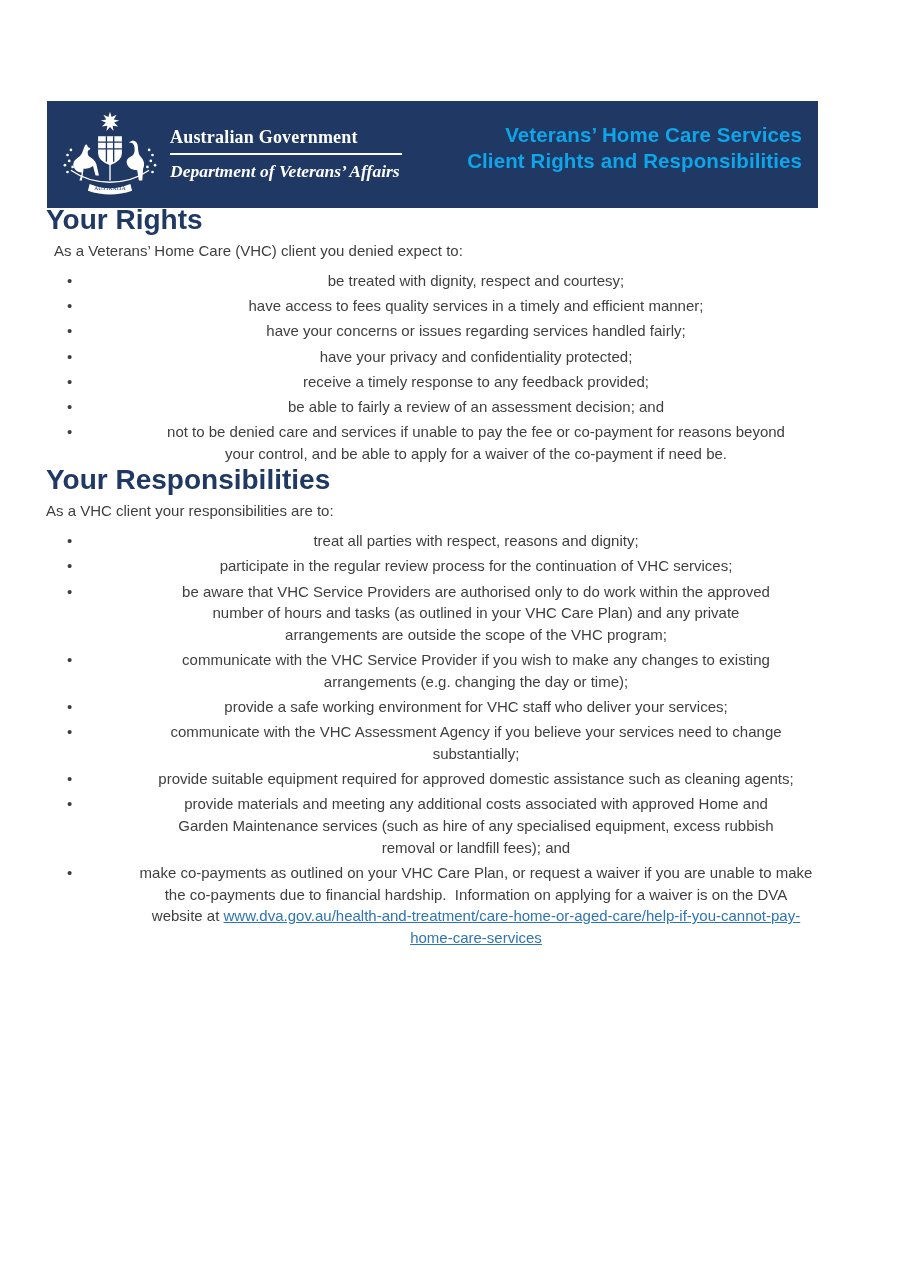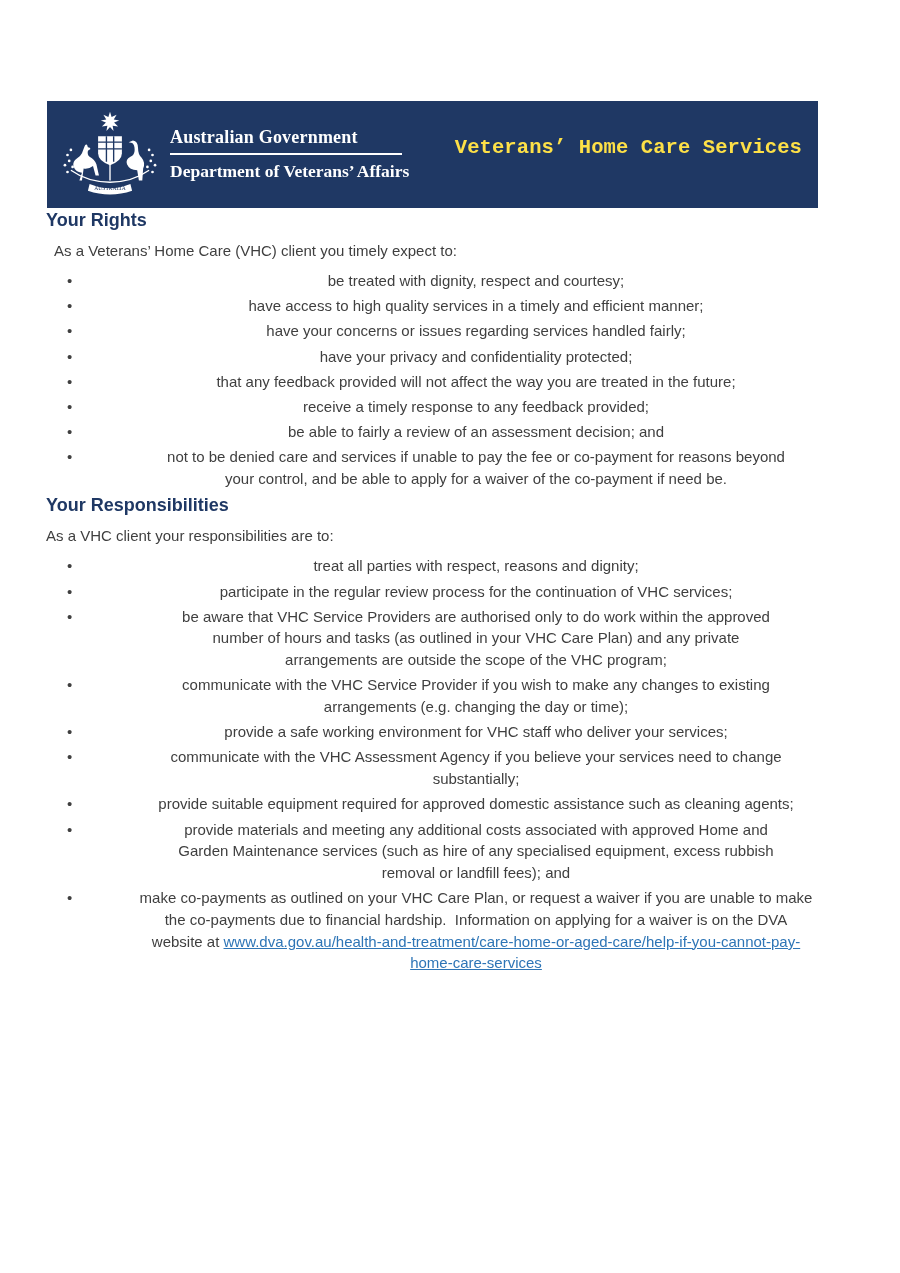--- a/index.html
+++ b/index.html
@@ -26,40 +26,39 @@
   .crest-block { display: flex; align-items: center; gap: 9px; }
   .crest-svg { width: 102px; height: 90px; display: block; }
   .crest-text {
     color: #ffffff;
     font-family: "Liberation Serif", "DejaVu Serif", serif;
     font-weight: bold;
     width: 232px;
   }
   .gov-line1 { font-size: 18px; letter-spacing: 0.2px; white-space: nowrap; }
   .crest-rule { height: 2px; background: #ffffff; margin: 5px 0 6px 0; }
-  .gov-line2 { font-size: 17.5px; white-space: nowrap; }
+  .gov-line2 { font-size: 17.5px; white-space: nowrap; font-style: italic; }
   .banner-title {
     text-align: right;
-    color: #fde047;
+    color: #0ea5e9;
     font-weight: bold;
     font-size: 20.5px;
     line-height: 26px;
     letter-spacing: 0.1px;
     margin-top: -14px;
-    font-family: Liberation Mono, monospace;
   }
 
   
   .content {
     position: absolute;
     left: 46px; top: 208px;
     width: 812px;
   }
   h2.section-heading {
-    font-size: 18px;
+    font-size: 28px;
     font-weight: bold;
     color: #1f3864;
     margin: 0;
     line-height: 24px;
   }
   .heading-rights { margin-top: 50px; }
   .heading-resp   { margin-top: 20px; }
   .intro {
     font-size: 15px;
     line-height: 21px;
@@ -133,34 +132,34 @@
       <path fill="none" stroke="#ffffff" stroke-width="1.6" d="M60,60 v22"></path>
     </svg>
     <div class="crest-text">
       <div class="gov-line1">Australian Government</div>
       <div class="crest-rule"></div>
       <div class="gov-line2">Department of Veterans’ Affairs</div>
     </div>
   </div>
   <div class="banner-title">
     <div>Veterans’ Home Care Services</div>
+    <div>Client Rights and Responsibilities</div>
   </div>
 </header>
 
 <main class="content">
 
   <section>
     <h2 class="section-heading heading-rights">Your Rights</h2>
-    <p class="intro intro-indent">As a Veterans’ Home Care (VHC) client you timely expect to:</p>
+    <p class="intro intro-indent">As a Veterans’ Home Care (VHC) client you denied expect to:</p>
     <ul class="bullet-list" id="rights-list">
         <li><span class="li-text">be treated with dignity, respect and courtesy;</span></li>
-        <li><span class="li-text">have access to high quality services in a timely and efficient manner;</span></li>
+        <li><span class="li-text">have access to fees quality services in a timely and efficient manner;</span></li>
         <li><span class="li-text">have your concerns or issues regarding services handled fairly;</span></li>
         <li><span class="li-text">have your privacy and confidentiality protected;</span></li>
-        <li><span class="li-text">that any feedback provided will not affect the way you are treated in the future;</span></li>
         <li><span class="li-text">receive a timely response to any feedback provided;</span></li>
         <li><span class="li-text">be able to fairly a review of an assessment decision; and</span></li>
         <li><span class="li-text">not to be denied care and services if unable to pay the fee or co-payment for reasons beyond
 your control, and be able to apply for a waiver of the co-payment if need be.</span></li>
       </ul>
   </section>
 
   <section>
     <h2 class="section-heading heading-resp">Your Responsibilities</h2>
     <p class="intro">As a VHC client your responsibilities are to:</p>

